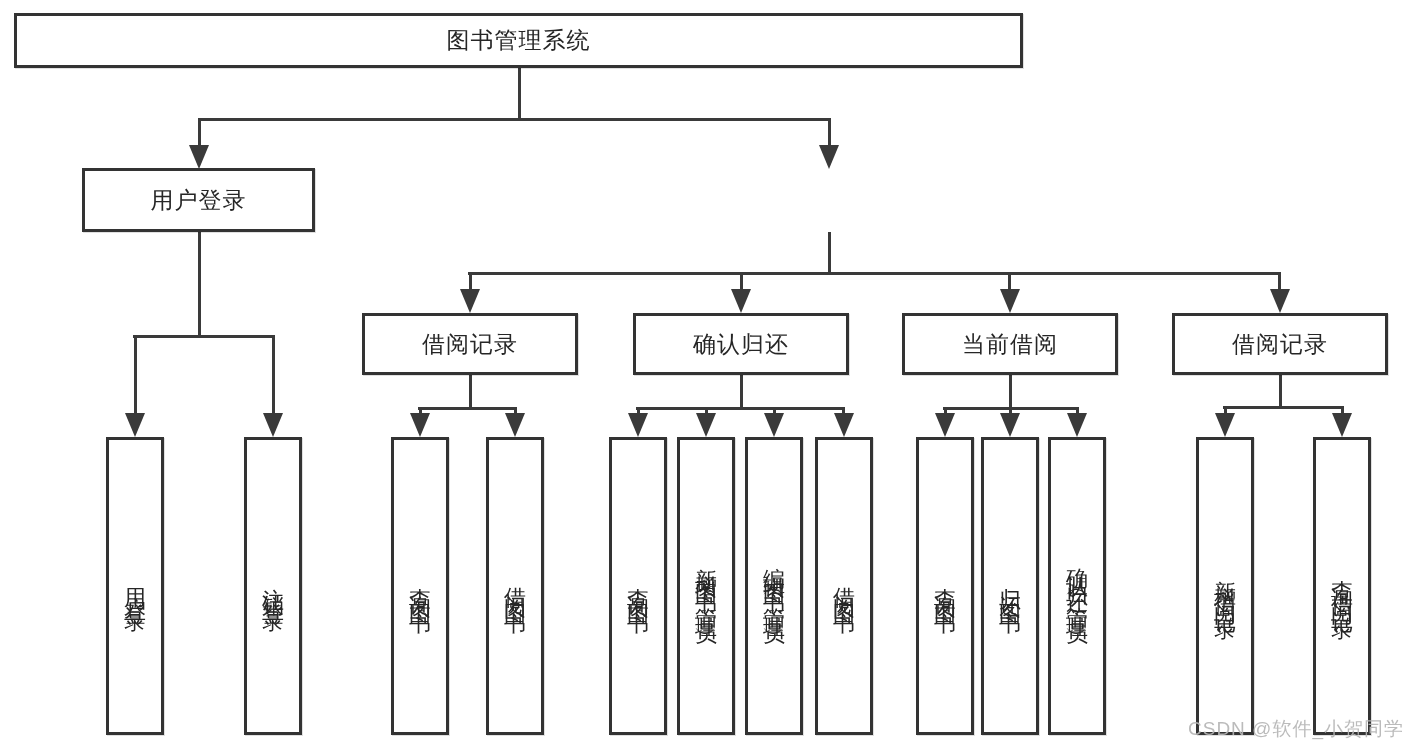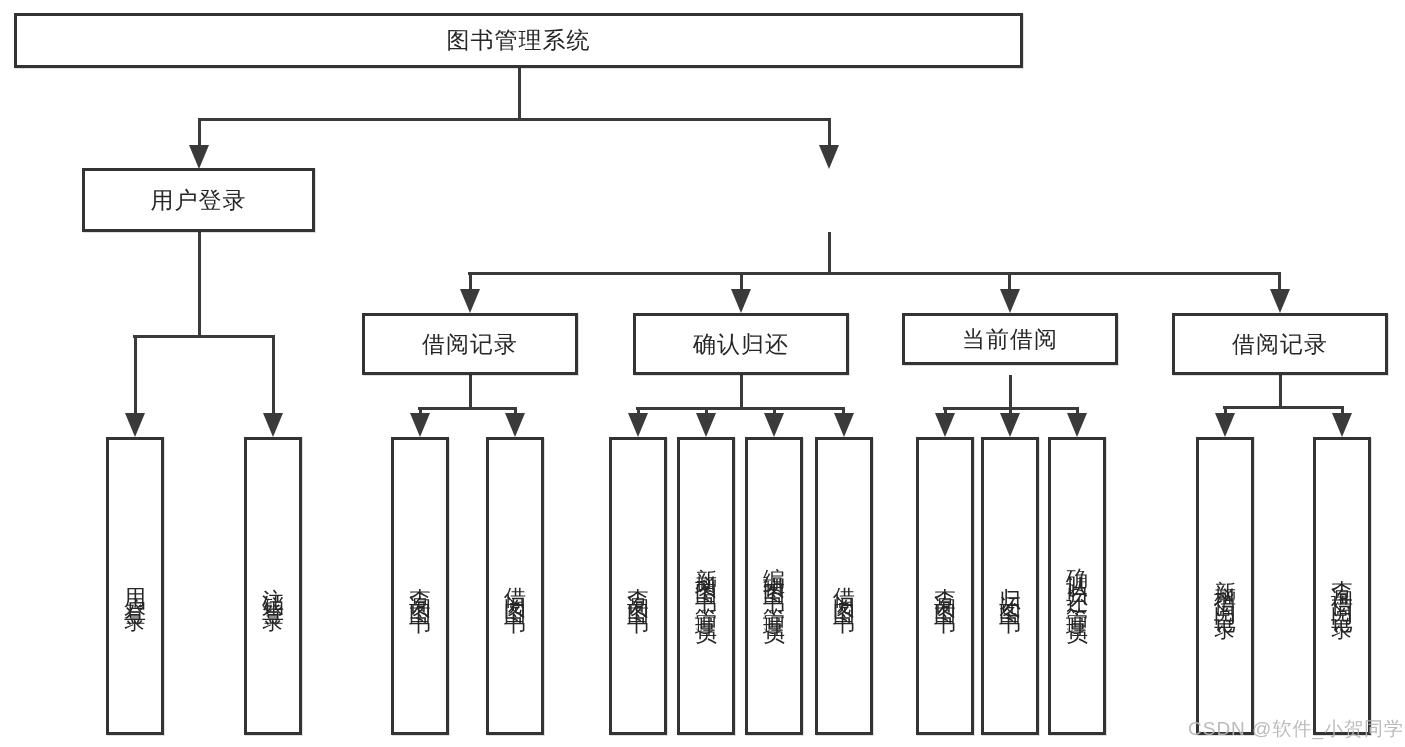--- a/index.html
+++ b/index.html
@@ -131,21 +131,21 @@
   <div class="box h" style="left:82px;top:168px;width:233px;height:64px">
     <span class="lbl">用户登录</span>
   </div>
 
   <div class="box h" style="left:362px;top:313px;width:216px;height:62px">
     <span class="lbl">借阅记录</span>
   </div>
   <div class="box h" style="left:633px;top:313px;width:216px;height:62px">
     <span class="lbl">确认归还</span>
   </div>
-  <div class="box h" style="left:902px;top:313px;width:216px;height:52px">
+  <div class="box h" style="left:902px;top:313px;width:216px;height:62px">
     <span class="lbl">当前借阅</span>
   </div>
   <div class="box h" style="left:1172px;top:313px;width:216px;height:62px">
     <span class="lbl">借阅记录</span>
   </div>
 
   <div class="box v" style="left:106px;top:437px;width:58px;height:298px">
     <span class="lbl">用户登录</span>
   </div>
   <div class="box v" style="left:244px;top:437px;width:58px;height:298px">

